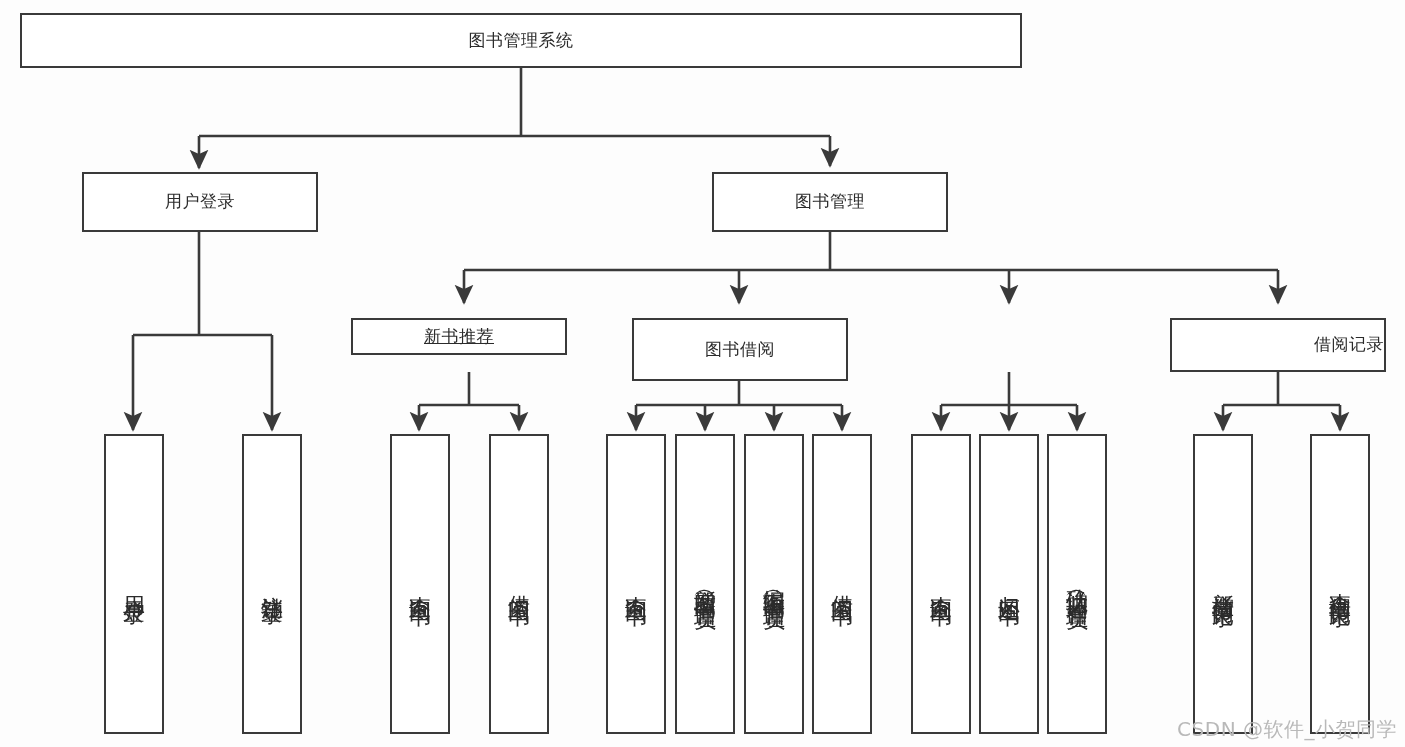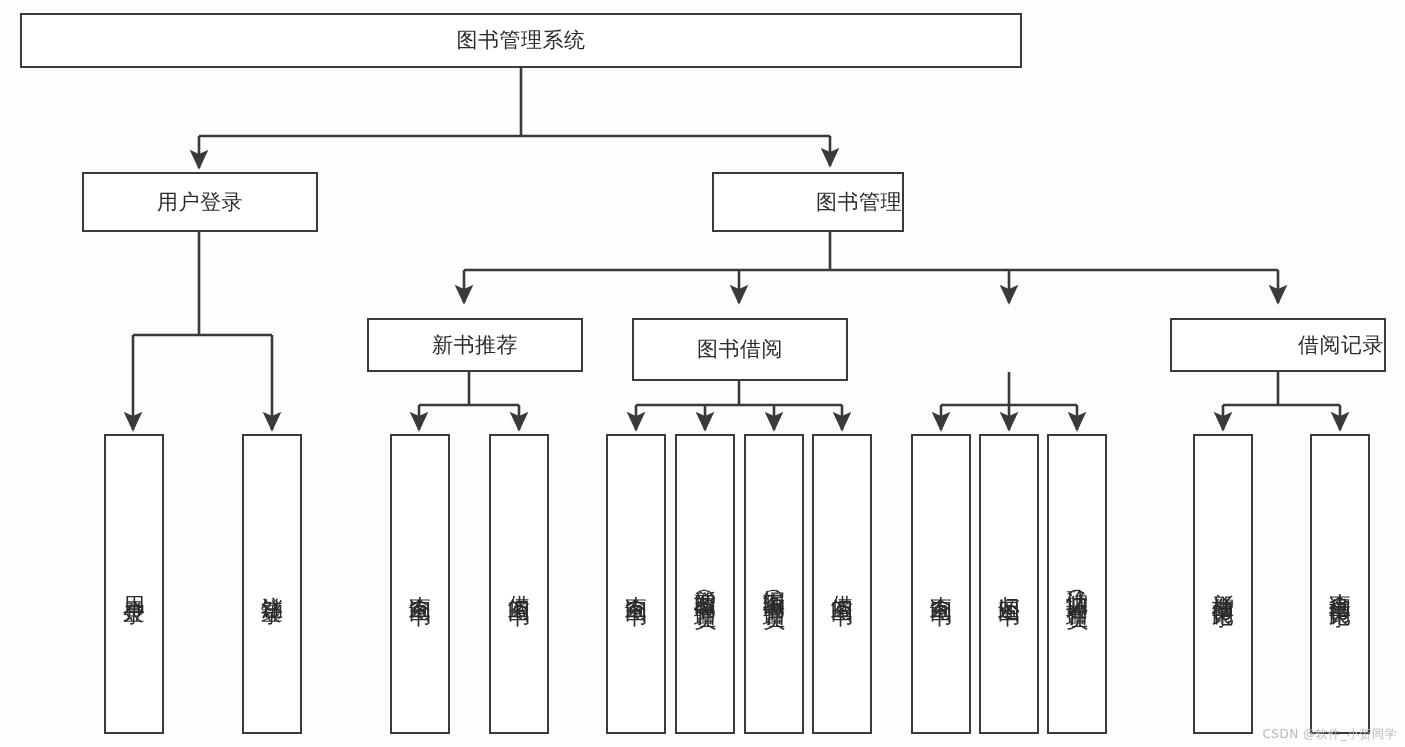--- a/index.html
+++ b/index.html
@@ -29,21 +29,21 @@
     position: absolute;
     box-sizing: border-box;
     border: 2.5px solid #3a3a3a;
     background: #ffffff;
     display: flex;
     align-items: center;
     justify-content: center;
     color: #2b2b2b;
   }
   .node-label {
-    font-size: 21px;
+    font-size: 17px;
     line-height: 1.25;
     letter-spacing: 0.5px;
     white-space: nowrap;
     color: #2b2b2b;
   }
   
   .node.h .node-label {
     writing-mode: horizontal-tb;
   }
   
@@ -57,21 +57,21 @@
     font-size: 22px;
     line-height: 1.28;
     letter-spacing: 3px;
     white-space: nowrap;
     text-align: center;
   }
   .watermark {
     position: absolute;
     right: 8px;
     bottom: 4px;
-    font-size: 12px;
+    font-size: 20px;
     color: #b9b9b9;
     letter-spacing: 0.5px;
     white-space: nowrap;
     user-select: none;
   }
 </style>
 </head>
 <body>
 
 <div id="canvas">
@@ -130,25 +130,25 @@
     </g>
   </svg>
 
   <div class="node h" style="left:20px; top:13px; width:1002px; height:55px;">
     <span class="node-label">图书管理系统</span>
   </div>
 
   <div class="node h" style="left:82px; top:172px; width:236px; height:60px;">
     <span class="node-label">用户登录</span>
   </div>
-  <div class="node h" style="left:712px; top:172px; width:192px; height:60px;justify-content:flex-end;">
+  <div class="node h" style="left:712px; top:172px; width:236px; height:60px;">
     <span class="node-label">图书管理</span>
   </div>
 
-  <div class="node h" style="left:367px; top:318px; width:216px; height:54px;">
+  <div class="node h" style="left:351px; top:318px; width:216px; height:37px;text-decoration:underline;">
     <span class="node-label">新书推荐</span>
   </div>
   <div class="node h" style="left:632px; top:318px; width:216px; height:63px;">
     <span class="node-label">图书借阅</span>
   </div>
   <div class="node h" style="left:1170px; top:318px; width:216px; height:54px;justify-content:flex-end;">
     <span class="node-label">借阅记录</span>
   </div>
 
   <div class="node v" style="left:104px; top:434px; width:60px; height:300px;">

